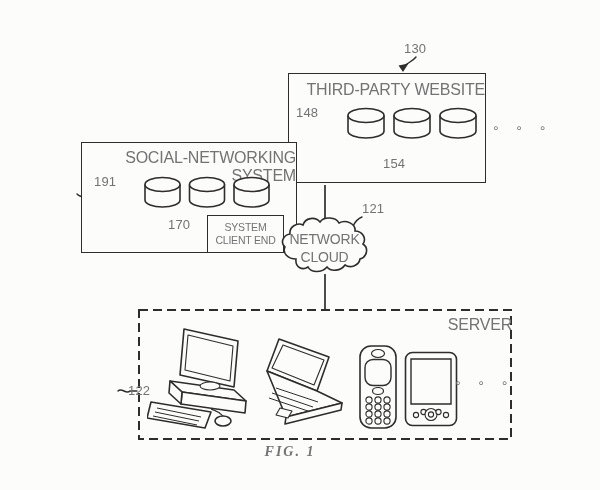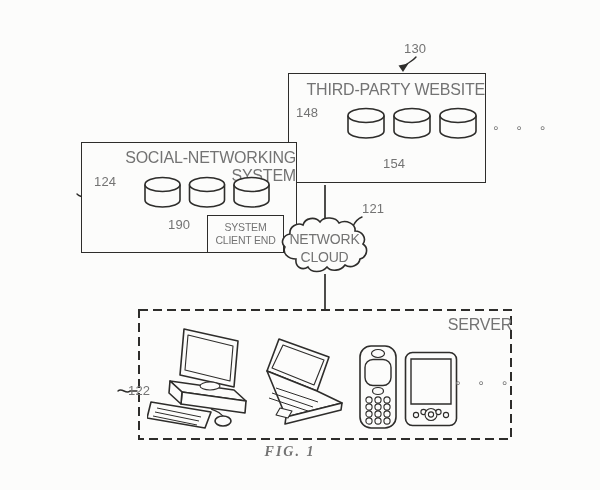--- a/index.html
+++ b/index.html
@@ -91,34 +91,34 @@
     </svg>
 
     <div class="ref" style="left:94px;top:82px;">154</div>
   </div>
 
   <div class="dots" style="left:492px;top:121px;">∘ ∘ ∘</div>
 
   <div class="box" style="left:41px;top:142px;width:216px;height:111px;margin-left:40px;">
     <div class="box-title" style="top:6px;">SOCIAL-NETWORKING SYSTEM</div>
 
-    <div class="ref" style="left:12px;top:31px;">124</div>
+    <div class="ref" style="left:12px;top:31px;">191</div>
 
     <svg class="cyl" style="left:61px;top:32px;" width="128" height="34" viewBox="0 0 128 34">
       <g fill="#fcfcfb" stroke="#2e2d2b" stroke-width="1.6">
         <path d="M2,9.5 L2,25 A17.5 7 0 0 0 37,25 L37,9.5"></path>
           <ellipse cx="19.5" cy="9.5" rx="17.5" ry="7"></ellipse>
         <path d="M46.5,9.5 L46.5,25 A17.5 7 0 0 0 81.5,25 L81.5,9.5"></path>
           <ellipse cx="64" cy="9.5" rx="17.5" ry="7"></ellipse>
         <path d="M91,9.5 L91,25 A17.5 7 0 0 0 126,25 L126,9.5"></path>
           <ellipse cx="108.5" cy="9.5" rx="17.5" ry="7"></ellipse>
       </g>
     </svg>
 
-    <div class="ref" style="left:86px;top:74px;">190</div>
+    <div class="ref" style="left:86px;top:74px;">170</div>
 
     <div class="subbox" style="left:125px;top:72px;width:77px;height:38px;">
       <div class="lbl" style="width:64px;">SYSTEM CLIENT END</div>
     </div>
   </div>
 
   <div class="cloud-wrap" style="left:277px;top:214px;width:95px;height:64px;">
     <svg width="95" height="64" viewBox="0 0 95 64">
       <path fill="#fcfcfb" stroke="#2e2d2b" stroke-width="1.6" d="M19,45 C11,45 5,39 8,33 C3,29 6,21 13,20 C12,13 20,8 26,11
            C28,4 38,2 43,8 C47,2 59,3 62,9 C69,5 79,10 78,17

